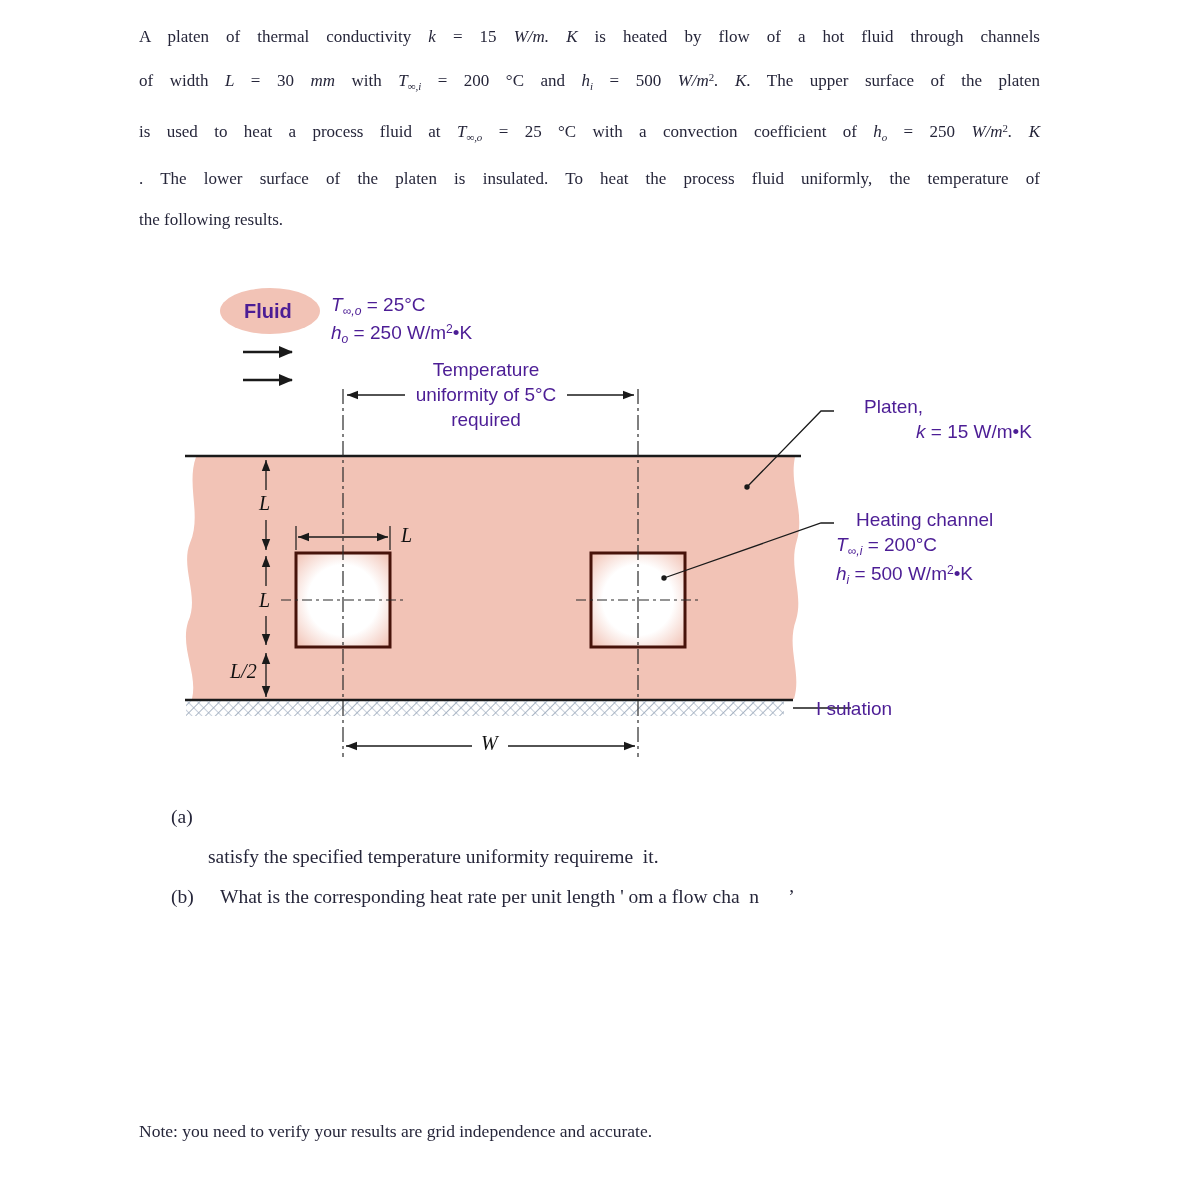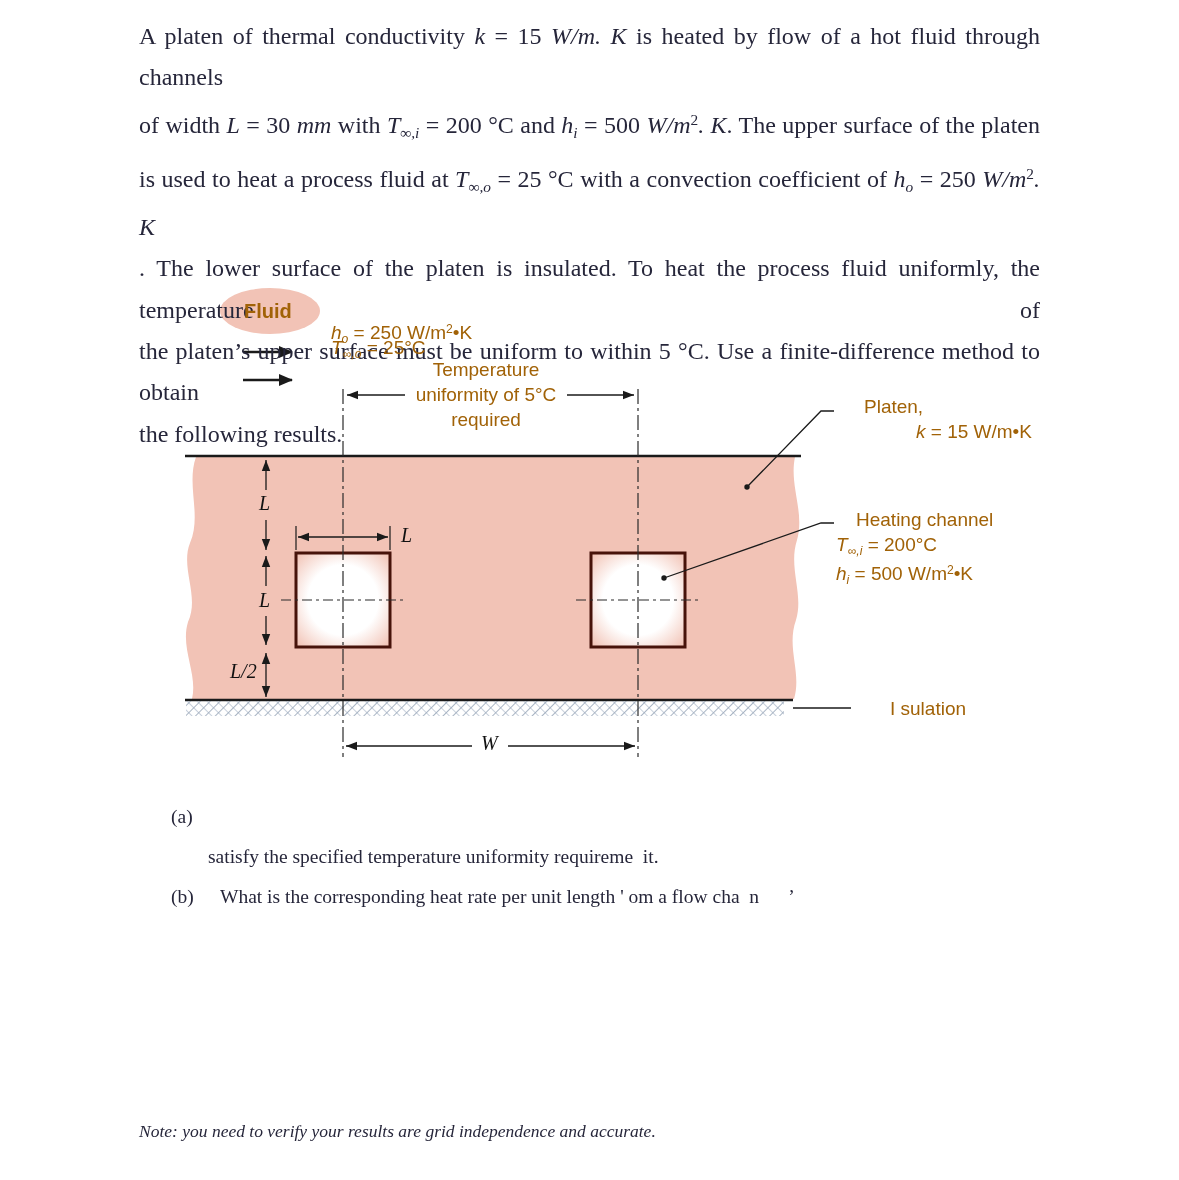--- a/index.html
+++ b/index.html
@@ -9,50 +9,49 @@
     --ink:#1a1a1a;
     --serif-ink:#26263a;
   }
   html,body{margin:0;padding:0;background:#ffffff;}
   .page{position:relative;width:1179px;height:1180px;background:#fff;overflow:hidden;
         font-family:"Liberation Serif","DejaVu Serif",serif;color:var(--serif-ink);}
   .fig{position:absolute;left:0;top:0;z-index:1;pointer-events:none;}
   .abs{position:absolute;z-index:2;}
   
   .prob{position:absolute;left:139px;top:16px;width:901px;z-index:2;
-        font-size:24px;line-height:41.4px;}
+        font-size:17px;line-height:41.4px;}
   .pline{text-align:justify;text-align-last:justify;}
   .pline.last{text-align-last:left;}
   
   .s-i{font-style:italic;}
   .s-sub{font-size:64%;vertical-align:-0.32em;}
   .s-sup{font-size:64%;vertical-align:0.5em;}
   
-  .lab{font-family:"Liberation Sans","DejaVu Sans",sans-serif;font-size:19px;color:#a16207;
+  .lab{font-family:"Liberation Sans","DejaVu Sans",sans-serif;font-size:19px;color:#4c1d95;
        white-space:nowrap;line-height:25px;}
   .lab.bold{font-weight:700;font-size:20px;}
   .center{text-align:center;white-space:normal;}
   
   .dimlab{font-family:"Liberation Serif","DejaVu Serif",serif;font-style:italic;
           font-size:20px;color:#111;line-height:22px;white-space:nowrap;}
   
   .q{font-size:19.5px;color:var(--serif-ink);white-space:pre-wrap;}
-  .note{font-size:17.5px;font-style:italic;color:var(--serif-ink);text-align:right;}
+  .note{font-size:17.5px;color:var(--serif-ink);text-align:right;}
 </style>
 </head>
 <body>
 
 <div class="page">
 
   <div class="prob">
     <div class="pline"><span>A platen of thermal conductivity </span><span class="s-i">k</span><span> = 15 </span><span class="s-i">W/m. K</span><span> is heated by flow of a hot fluid through channels</span></div>
     <div class="pline"><span>of width </span><span class="s-i">L</span><span> = 30 </span><span class="s-i">mm</span><span> with </span><span class="s-i">T</span><span class="s-sub s-i">∞,i</span><span> = 200 °C and </span><span class="s-i">h</span><span class="s-sub s-i">i</span><span> = 500 </span><span class="s-i">W/m</span><span class="s-sup">2</span><span class="s-i">. K</span><span>. The upper surface of the platen</span></div>
     <div class="pline"><span>is used to heat a process fluid at </span><span class="s-i">T</span><span class="s-sub s-i">∞,o</span><span> = 25 °C with a convection coefficient of </span><span class="s-i">h</span><span class="s-sub s-i">o</span><span> = 250 </span><span class="s-i">W/m</span><span class="s-sup">2</span><span class="s-i">. K</span></div>
     <div class="pline"><span>. The lower surface of the platen is insulated. To heat the process fluid uniformly, the temperature of</span></div>
-    <div class="pline"><span>the platen’s upper surface must be uniform to within 5 °C. Use a finite-difference method to obtain</span></div>
     <div class="pline last"><span>the following results.</span></div>
   </div>
 
   <svg class="fig" width="1179" height="1180" viewBox="0 0 1179 1180">
     <defs>
       <marker id="arr" markerUnits="userSpaceOnUse" markerWidth="12" markerHeight="10" refX="11" refY="5" orient="auto-start-reverse">
         <path d="M0 0.8 L11 5 L0 9.2 Z" fill="#1a1a1a"></path>
       </marker>
       <marker id="arrB" markerUnits="userSpaceOnUse" markerWidth="15" markerHeight="13" refX="13" refY="6" orient="auto-start-reverse">
         <path d="M0 0 L14 6 L0 12 Z" fill="#1a1a1a"></path>
@@ -110,37 +109,37 @@
     <line x1="508" y1="746" x2="635" y2="746" stroke="#1a1a1a" stroke-width="1.3" marker-end="url(#arr)"></line>
 
     <polyline points="834,411 821,411 747,487" fill="none" stroke="#1a1a1a" stroke-width="1.3"></polyline>
     <circle cx="747" cy="487" r="2.7" fill="#1a1a1a"></circle>
     <polyline points="834,523 821,523 664,578" fill="none" stroke="#1a1a1a" stroke-width="1.3"></polyline>
     <circle cx="664" cy="578" r="2.7" fill="#1a1a1a"></circle>
     <line x1="793" y1="708" x2="851" y2="708" stroke="#1a1a1a" stroke-width="1.3"></line>
   </svg>
 
   <div class="abs lab bold" style="left:244px;top:299px;">Fluid</div>
-  <div class="abs lab" style="left:331px;top:292px;margin-top:43px;"><span class="s-i">T</span><span class="s-sub s-i">∞,o</span><span> = 25°C</span></div>
+  <div class="abs lab" style="left:331px;top:292px;"><span class="s-i">T</span><span class="s-sub s-i">∞,o</span><span> = 25°C</span></div>
   <div class="abs lab" style="left:331px;top:317px;"><span class="s-i">h</span><span class="s-sub s-i">o</span><span> = 250 W/m</span><span class="s-sup">2</span><span>•K</span></div>
 
   <div class="abs lab center" style="left:368px;top:357px;width:236px;">
     <div>Temperature</div>
     <div>uniformity of 5°C</div>
     <div>required</div>
   </div>
 
   <div class="abs lab" style="left:836px;top:394px;margin-left:28px;">Platen,</div>
   <div class="abs lab" style="left:876px;top:419px;margin-left:40px;"><span class="s-i">k</span><span> = 15 W/m•K</span></div>
 
   <div class="abs lab" style="left:836px;top:507px;margin-left:20px;">Heating channel</div>
   <div class="abs lab" style="left:836px;top:532px;"><span class="s-i">T</span><span class="s-sub s-i">∞,i</span><span> = 200°C</span></div>
   <div class="abs lab" style="left:836px;top:558px;"><span class="s-i">h</span><span class="s-sub s-i">i</span><span> = 500 W/m</span><span class="s-sup">2</span><span>•K</span></div>
 
-  <div class="abs lab" style="left:890px;top:696px;">I sulation</div>
+  <div class="abs lab" style="left:816px;top:696px;">I sulation</div>
 
   <div class="abs dimlab" style="left:259px;top:492px;">L</div>
   <div class="abs dimlab" style="left:259px;top:589px;">L</div>
   <div class="abs dimlab" style="left:230px;top:660px;">L/2</div>
   <div class="abs dimlab" style="left:401px;top:524px;">L</div>
   <div class="abs dimlab" style="left:481px;top:732px;">W</div>
 
   <div class="abs q" style="left:171px;top:806px;">(a)</div>
   <div class="abs q" style="left:208px;top:846px;">satisfy the specified temperature uniformity requireme  it.</div>
   <div class="abs q" style="left:171px;top:886px;">(b)</div>

